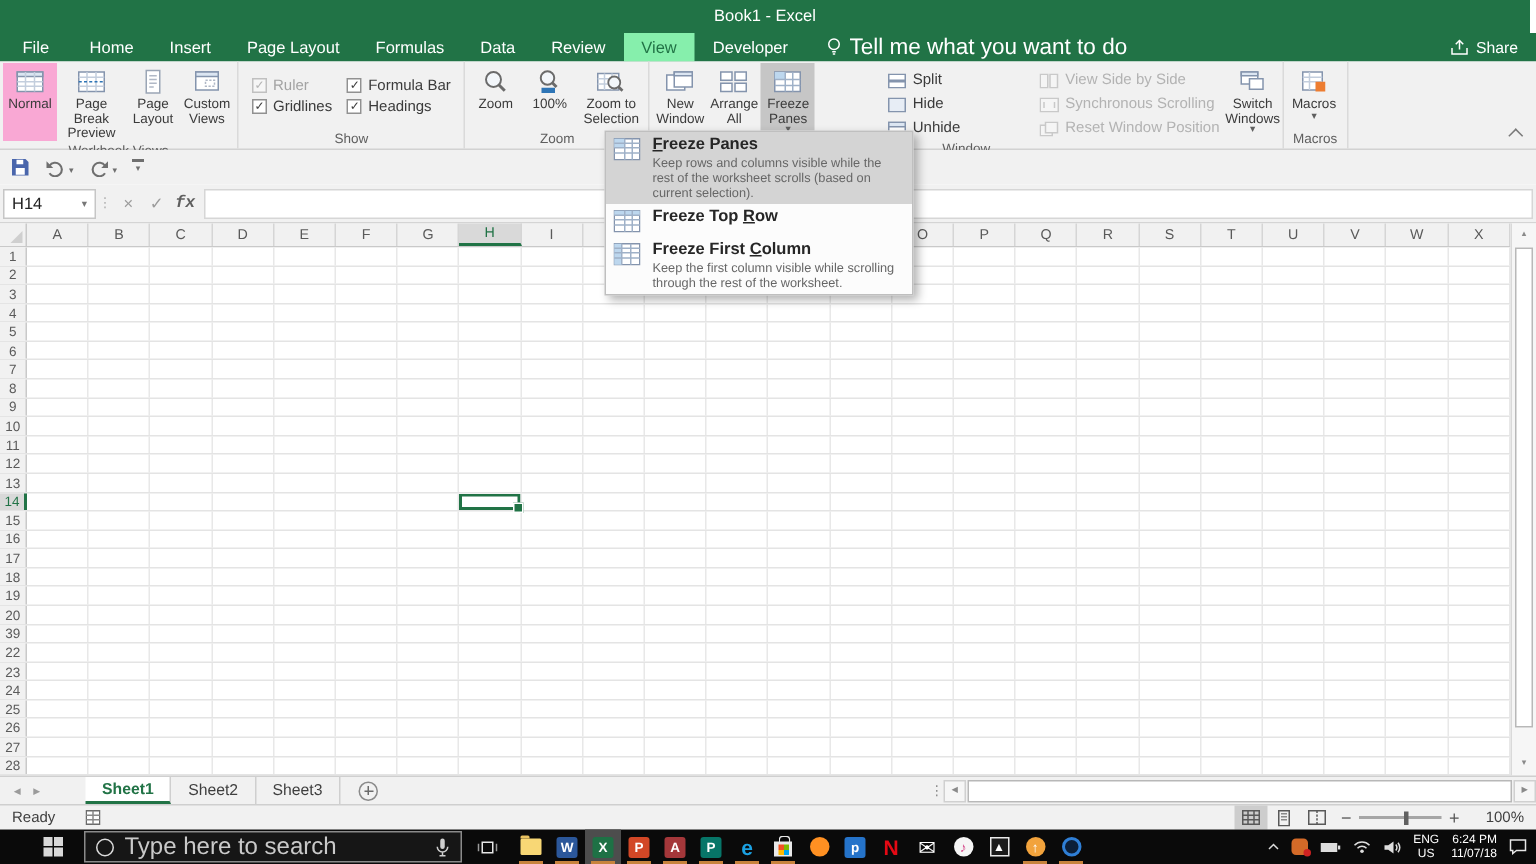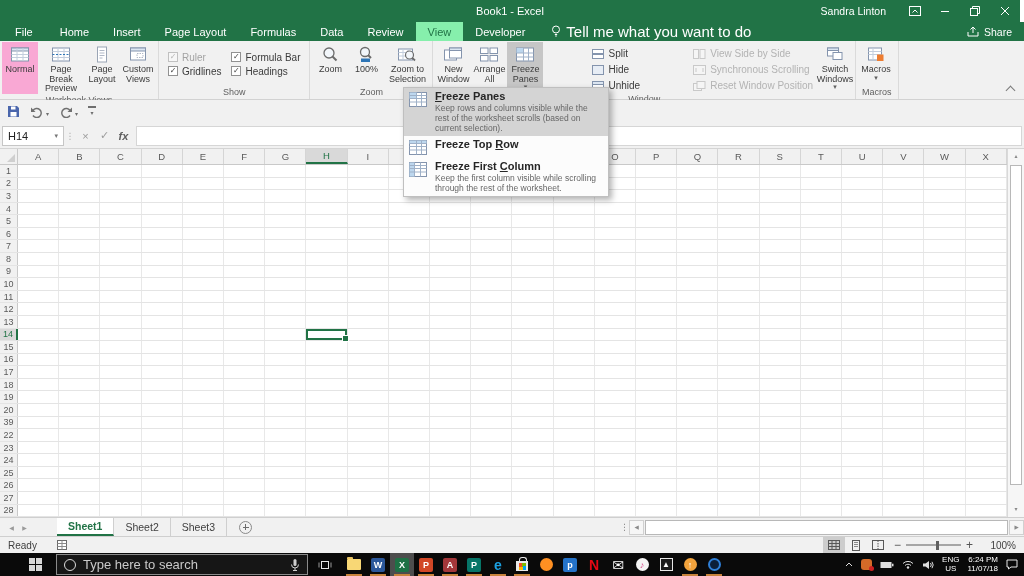--- a/index.html
+++ b/index.html
@@ -50,21 +50,21 @@
   .darr2 { font-size:6px; color:#6f6f6f; line-height:8px; }
   .qcustom { display:flex; flex-direction:column; align-items:center; gap:1px; }
   .qcustom .bar { width:8px; height:1.5px; background:#6f6f6f; }
 
   
   .fbar { position:absolute; top:123px; left:0; right:0; height:26px; background:#f1f1f1; border-bottom:1px solid #d4d4d4; display:flex; align-items:center; padding:0 2px; }
   .namebox { width:62px; height:20px; background:#fff; border:1px solid #c6c6c6; display:flex; align-items:center; padding:0 5px; font-size:11px; color:#222; }
   .namebox .nbarr { margin-left:auto; font-size:7px; color:#777; }
   .nbsep { width:12px; text-align:center; color:#b0b0b0; font-size:9px; }
   .fbtn { width:19px; text-align:center; font-size:11px; color:#9b9b9b; }
-  .fbtn.fx { color:#5f5f5f; font-style:italic; font-family:Liberation Sans, sans-serif; font-weight:bold; }
+  .fbtn.fx { color:#5f5f5f; font-style:italic; font-family:Liberation Mono, monospace; font-weight:bold; }
   .finput { flex:1; height:20px; background:#fff; border:1px solid #d6d6d6; margin-left:3px; }
 
   
   .chead { position:absolute; top:149px; left:0; right:17px; height:16px; display:flex; background:#f1f1f1; border-bottom:1px solid #c9c9c9; }
   .corner { width:18px; background:#f1f1f1; border-right:1px solid #c9c9c9; position:relative; }
   .corner::after { content:''; position:absolute; right:2px; bottom:2px; border-left:8px solid transparent; border-bottom:8px solid #cfcfcf; }
   .ch { flex:1; text-align:center; font-size:9.5px; color:#5a5a5a; line-height:15px; border-right:1px solid #d5d5d5; }
   .ch.sel { background:#d9d9d9; border-bottom:2px solid #217346; color:#217346; line-height:13px; }
 
   
@@ -109,21 +109,21 @@
   .zthumb { position:absolute; left:55%; top:-3.5px; width:3px; height:9px; background:#606060; }
   .zlabel { font-size:10px; color:#3f3f3f; margin-left:8px; width:30px; text-align:right; }
 
   
   .taskbar { position:absolute; top:553px; left:0; right:0; height:23px; background:#0a0a0a; display:flex; align-items:center; }
   .start { width:42px; height:100%; display:flex; align-items:center; justify-content:center; margin-left:14px; }
   .winlogo { display:grid; grid-template-columns:6px 6px; grid-template-rows:6px 6px; gap:1px; }
   .winlogo span { background:#d8d8d8; }
   .searchbox { width:252px; height:21px; background:#161616; border:1px solid #8a8a8a; display:flex; align-items:center; padding:0 7px; gap:7px; }
   .cortana { width:12px; height:12px; border:1.5px solid #dcdcdc; border-radius:50%; flex:none; }
-  .searchtext { flex:1; font-size:13px; color:#c9c9c9; white-space:nowrap; }
+  .searchtext { flex:1; font-size:16px; color:#c9c9c9; white-space:nowrap; }
   .taskview { margin:0 10px; display:flex; }
   .tapps { display:flex; height:100%; }
   .tapp { width:24px; height:100%; display:flex; align-items:center; justify-content:center; position:relative; }
   .tapp.act { background:#4d4d4d; }
   .uline { position:absolute; bottom:0; left:4px; right:4px; height:2px; background:#c8833c; }
   .ticon { display:flex; align-items:center; justify-content:center; }
   .ticon.sq { width:14px; height:14px; border-radius:2px; font-size:9px; font-weight:bold; }
   .ticon.big { font-size:14px; font-weight:bold; line-height:14px; }
   .ticon.circ { width:13px; height:13px; border-radius:50%; font-size:9px; font-weight:bold; }
   .ticon.folder { width:14px; height:11px; background:#f8d775; border-radius:1px; position:relative; }
@@ -150,45 +150,20 @@
 
   svg { display:block; }
 </style>
 </head>
 <body>
 
 <div id="app">
 
   <div class="titlebar">
     <div class="tb-title">Book1  -  Excel</div>
-    <div class="tb-right">
-      <span class="tb-user">Sandra Linton</span>
-      <span class="tb-btn">
-        <svg width="12" height="10" viewBox="0 0 12 10">
-            <rect x="0.5" y="0.5" width="11" height="9" fill="none" stroke="#fff"></rect>
-            <path d="M3.5 6.5 6 4l2.5 2.5" fill="none" stroke="#fff"></path>
-          </svg>
-      </span>
-      <span class="tb-btn">
-        <svg width="10" height="10" viewBox="0 0 10 10">
-            <path d="M1 5.5h8" stroke="#fff"></path>
-          </svg>
-      </span>
-      <span class="tb-btn">
-        <svg width="10" height="10" viewBox="0 0 10 10">
-            <rect x="0.5" y="2.5" width="7" height="7" fill="none" stroke="#fff"></rect>
-            <path d="M2.5 2.5v-2h7v7h-2" fill="none" stroke="#fff"></path>
-          </svg>
-      </span>
-      <span class="tb-btn">
-        <svg width="10" height="10" viewBox="0 0 10 10">
-            <path d="M1 1l8 8M9 1l-8 8" stroke="#fff"></path>
-          </svg>
-      </span>
-    </div>
   </div>
 
   <div class="tabrow">
     <div class="tabs">
         <div class="rtab file">File</div>
         <div class="rtab">Home</div>
         <div class="rtab">Insert</div>
         <div class="rtab">Page Layout</div>
         <div class="rtab">Formulas</div>
         <div class="rtab">Data</div>

